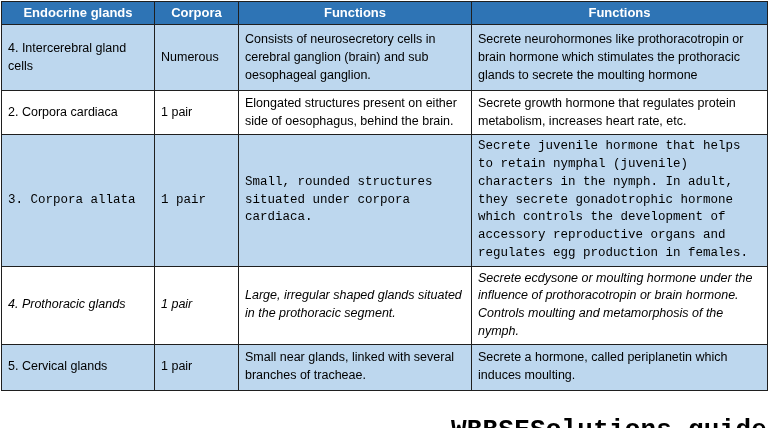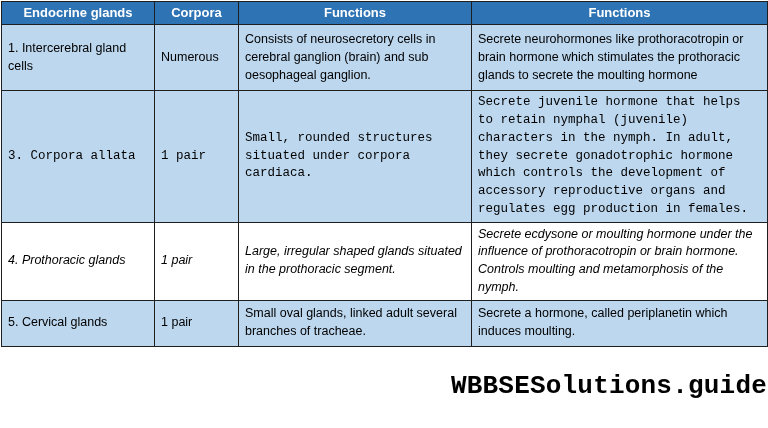--- a/index.html
+++ b/index.html
@@ -77,41 +77,47 @@
     <thead>
       <tr>
         <th>Endocrine glands</th>
         <th>Corpora</th>
         <th>Functions</th>
         <th>Functions</th>
       </tr>
     </thead>
     <tbody>
       <tr class="shaded r1">
-        <td>1. Intercerebral gland cells</td>
+        <td>4. Intercerebral gland cells</td>
         <td>Numerous</td>
         <td>Consists of neurosecretory cells in cerebral ganglion (brain) and sub oesophageal ganglion.</td>
         <td>Secrete neurohormones like prothoracotropin or brain hormone which stimulates the prothoracic glands to secrete the moulting hormone</td>
+      </tr>
+      <tr class="plain r2">
+        <td>2. Corpora cardiaca</td>
+        <td>1 pair</td>
+        <td>Elongated structures present on either side of oesophagus, behind the brain.</td>
+        <td>Secrete growth hormone that regulates protein metabolism, increases heart rate, etc.</td>
       </tr>
       <tr class="shaded r3">
         <td>3. Corpora allata</td>
         <td>1 pair</td>
         <td>Small, rounded structures situated under corpora cardiaca.</td>
         <td>Secrete juvenile hormone that helps to retain nymphal (juvenile) characters in the nymph. In adult, they secrete gonadotrophic hormone which controls the development of accessory reproductive organs and regulates egg production in females.</td>
       </tr>
       <tr class="plain r4">
         <td>4. Prothoracic glands</td>
         <td>1 pair</td>
         <td>Large, irregular shaped glands situated in the prothoracic segment.</td>
         <td>Secrete ecdysone or moulting hormone under the influence of prothoracotropin or brain hormone. Controls moulting and metamorphosis of the nymph.</td>
       </tr>
       <tr class="shaded r5">
         <td>5. Cervical glands</td>
         <td>1 pair</td>
-        <td>Small oval glands, linked adult several branches of tracheae.</td>
+        <td>Small near glands, linked with several branches of tracheae.</td>
         <td>Secrete a hormone, called periplanetin which induces moulting.</td>
       </tr>
     </tbody>
   </table>
 
   <div class="caption">WBBSESolutions.guide</div>
 
 </div>
 
 </body></html>

